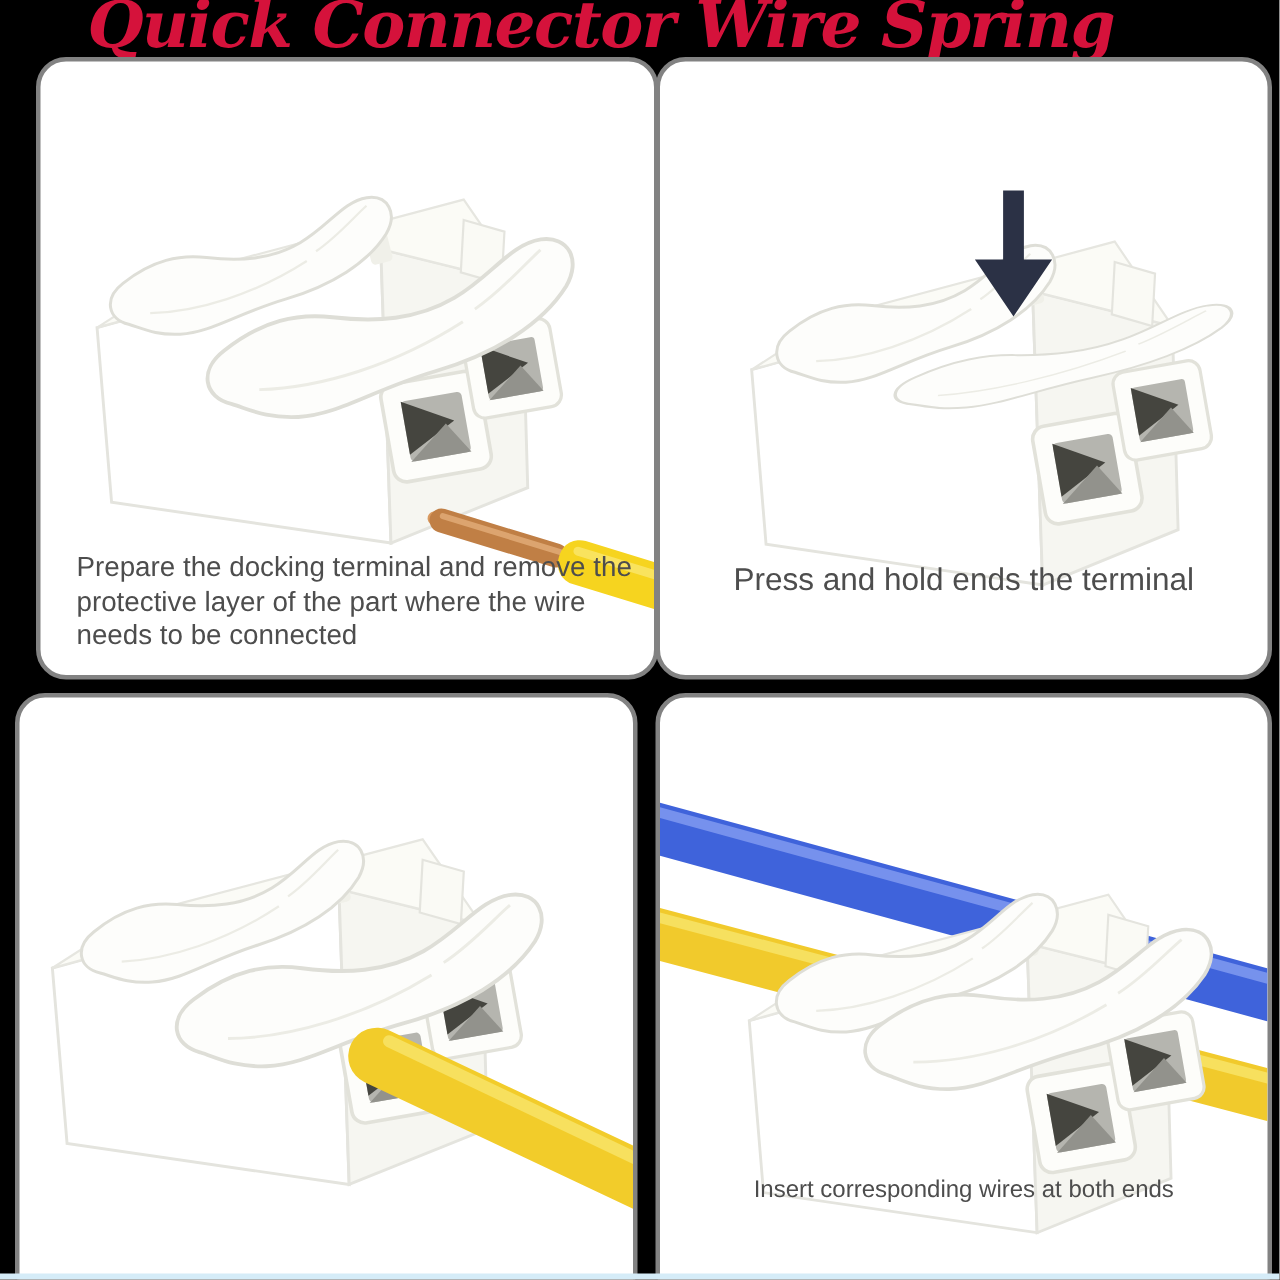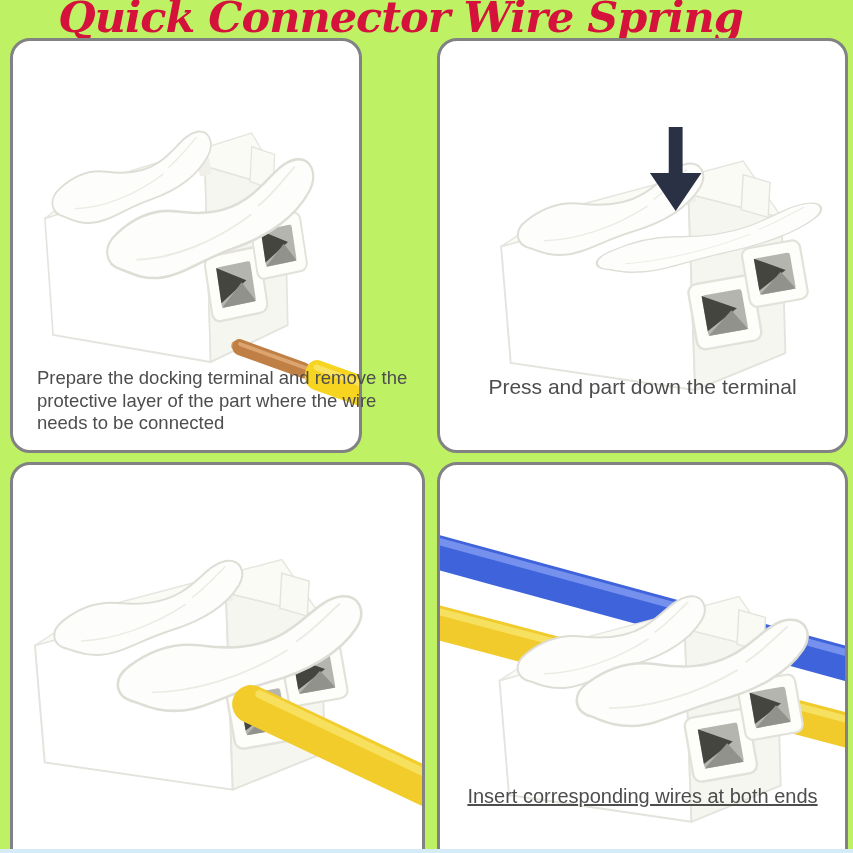--- a/index.html
+++ b/index.html
@@ -1,20 +1,20 @@
 <!DOCTYPE html>
 <html><head>
 <meta charset="utf-8">
 <title>Quick Connector Wire Spring</title>
 <style>
   html,body{margin:0;padding:0;background:#ffffff;}
   .page{
     position:relative;
     width:853px;height:853px;
-    background:#bef264;
+    background:#000000;
     overflow:hidden;
     font-family:"Liberation Sans", sans-serif;
   }
   .title{
     position:absolute;
     top:-8px;left:0;width:100%;
     box-sizing:border-box;
     padding-right:52px;
     text-align:center;
     font-family:"DejaVu Serif", serif;
@@ -26,36 +26,36 @@
     margin:0;
     white-space:nowrap;
   }
   .panel{
     position:absolute;
     background:#ffffff;
     border:3px solid #828282;
     border-radius:20px;
     box-sizing:border-box;
   }
-  .panel-1{left:10px;top:38px;width:352px;height:415px;}
+  .panel-1{left:24px;top:38px;width:415px;height:415px;}
   .panel-2{left:437px;top:38px;width:411px;height:415px;}
   .panel-3{left:10px;top:462px;width:415px;height:402px;border-bottom-left-radius:0;border-bottom-right-radius:0;}
   .panel-4{left:437px;top:462px;width:411px;height:402px;border-bottom-left-radius:0;border-bottom-right-radius:0;}
   .illustration{position:absolute;left:0;top:0;right:0;bottom:0;overflow:hidden;border-radius:16px;}
   .illustration svg{display:block;width:100%;height:100%;}
   .caption{
     position:absolute;
     margin:0;
     color:#4d4d4d;
     z-index:3;
   }
   .caption-1{left:24px;top:326px;width:378px;font-size:18.5px;line-height:1.22;text-align:left;}
   .caption-2{left:0;right:0;top:334px;text-align:center;font-size:21px;}
   .caption-3{left:14px;top:320px;width:392px;font-size:21.5px;text-align:left;white-space:nowrap;}
-  .caption-4{left:0;right:0;top:320px;text-align:center;font-size:20px;white-space:nowrap;text-decoration:underline;}
+  .caption-4{left:0;right:0;top:320px;text-align:center;font-size:16px;white-space:nowrap;}
   .bottom-strip{
     position:absolute;
     left:0;bottom:0;width:100%;height:4px;
     background:#d5ecf8;
     z-index:6;
   }
   .defs-holder{position:absolute;width:0;height:0;overflow:hidden;}
 </style>
 </head>
 <body>
@@ -114,21 +114,21 @@
     <div class="illustration">
       <svg viewBox="0 0 409 409" preserveAspectRatio="none">
         <g>
           <use href="#cx-body" transform="translate(52,58) scale(0.97)"></use>
           <use href="#cx-lever" transform="translate(66,180) rotate(-20)"></use>
           <use href="#cx-lever" transform="translate(148,212) rotate(-14) scale(1.18,0.62)"></use>
         </g>
         <path d="M231,86 L245,86 L245,132 L264,132 L238,170 L212,132 L231,132 Z" fill="#2b3145"></path>
       </svg>
     </div>
-    <p class="caption caption-2">Press and part down the terminal</p>
+    <p class="caption caption-2">Press and hold ends the terminal</p>
   </section>
 
   <section class="panel panel-3">
     <div class="illustration">
       <svg viewBox="0 0 405 394" preserveAspectRatio="none">
         <g>
           <use href="#cx-body" transform="translate(12,32) scale(0.97)"></use>
           <use href="#cx-lever" transform="translate(28,156) rotate(-21)"></use>
           <use href="#cx-lever" transform="translate(88,200) rotate(-19) scale(1.28)"></use>
         </g>

